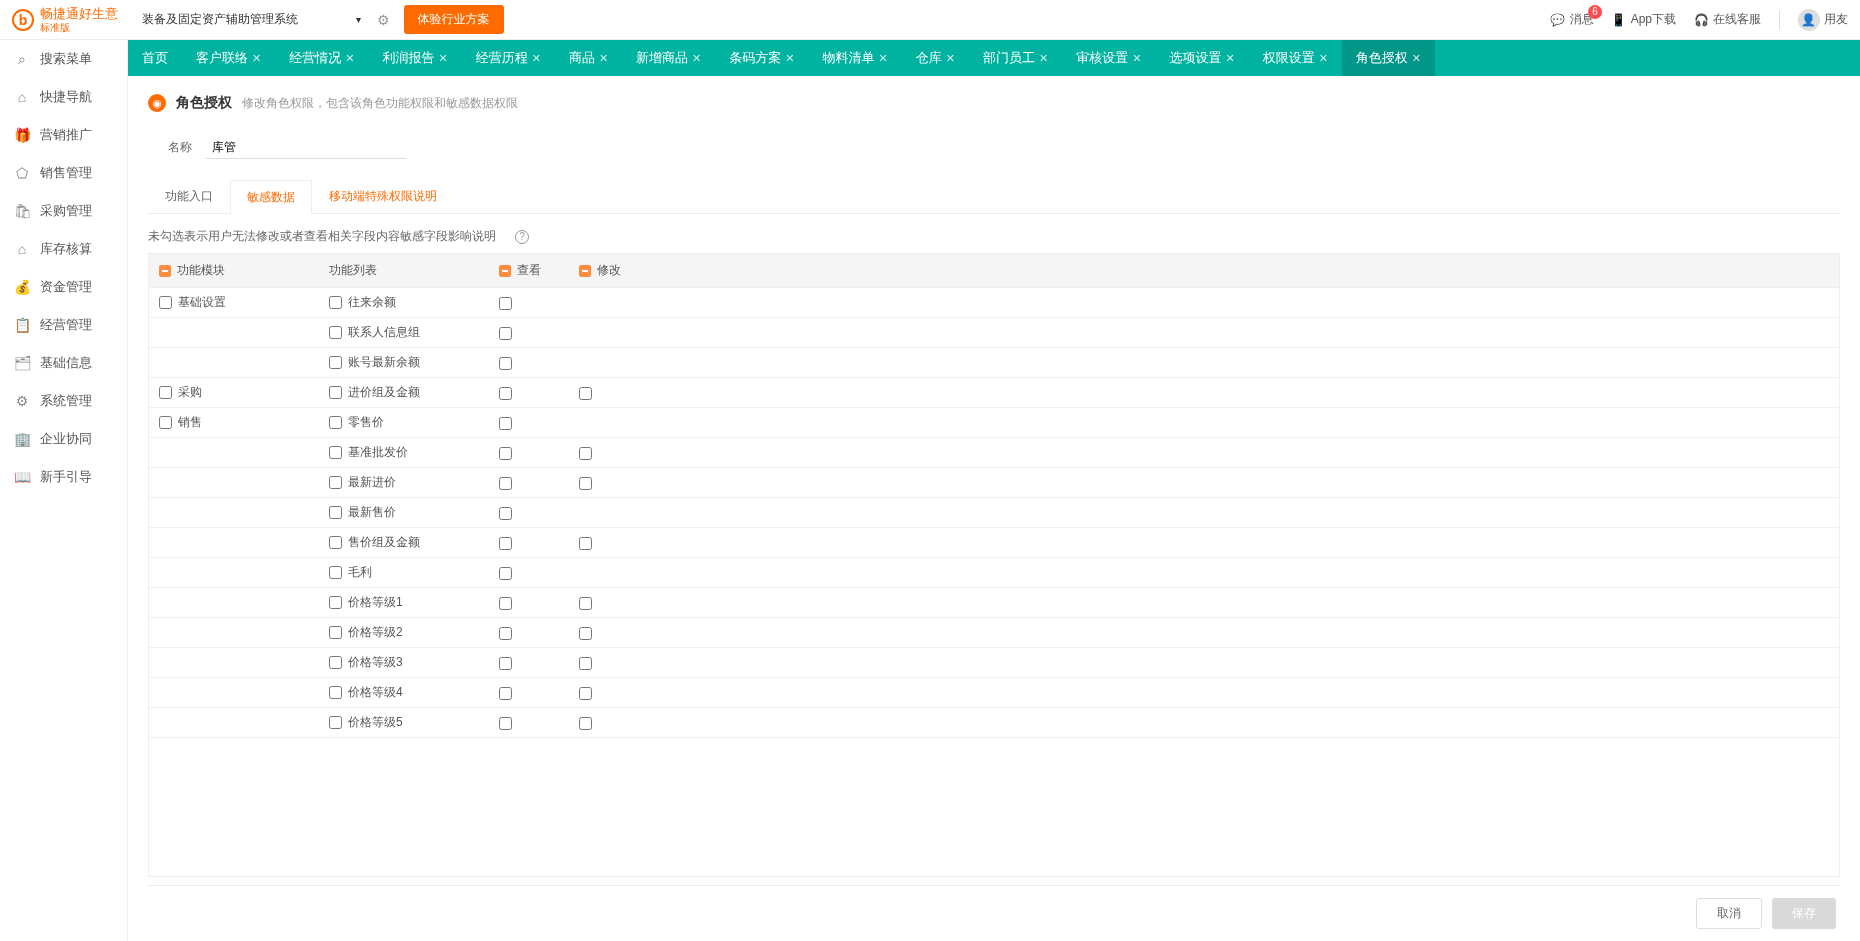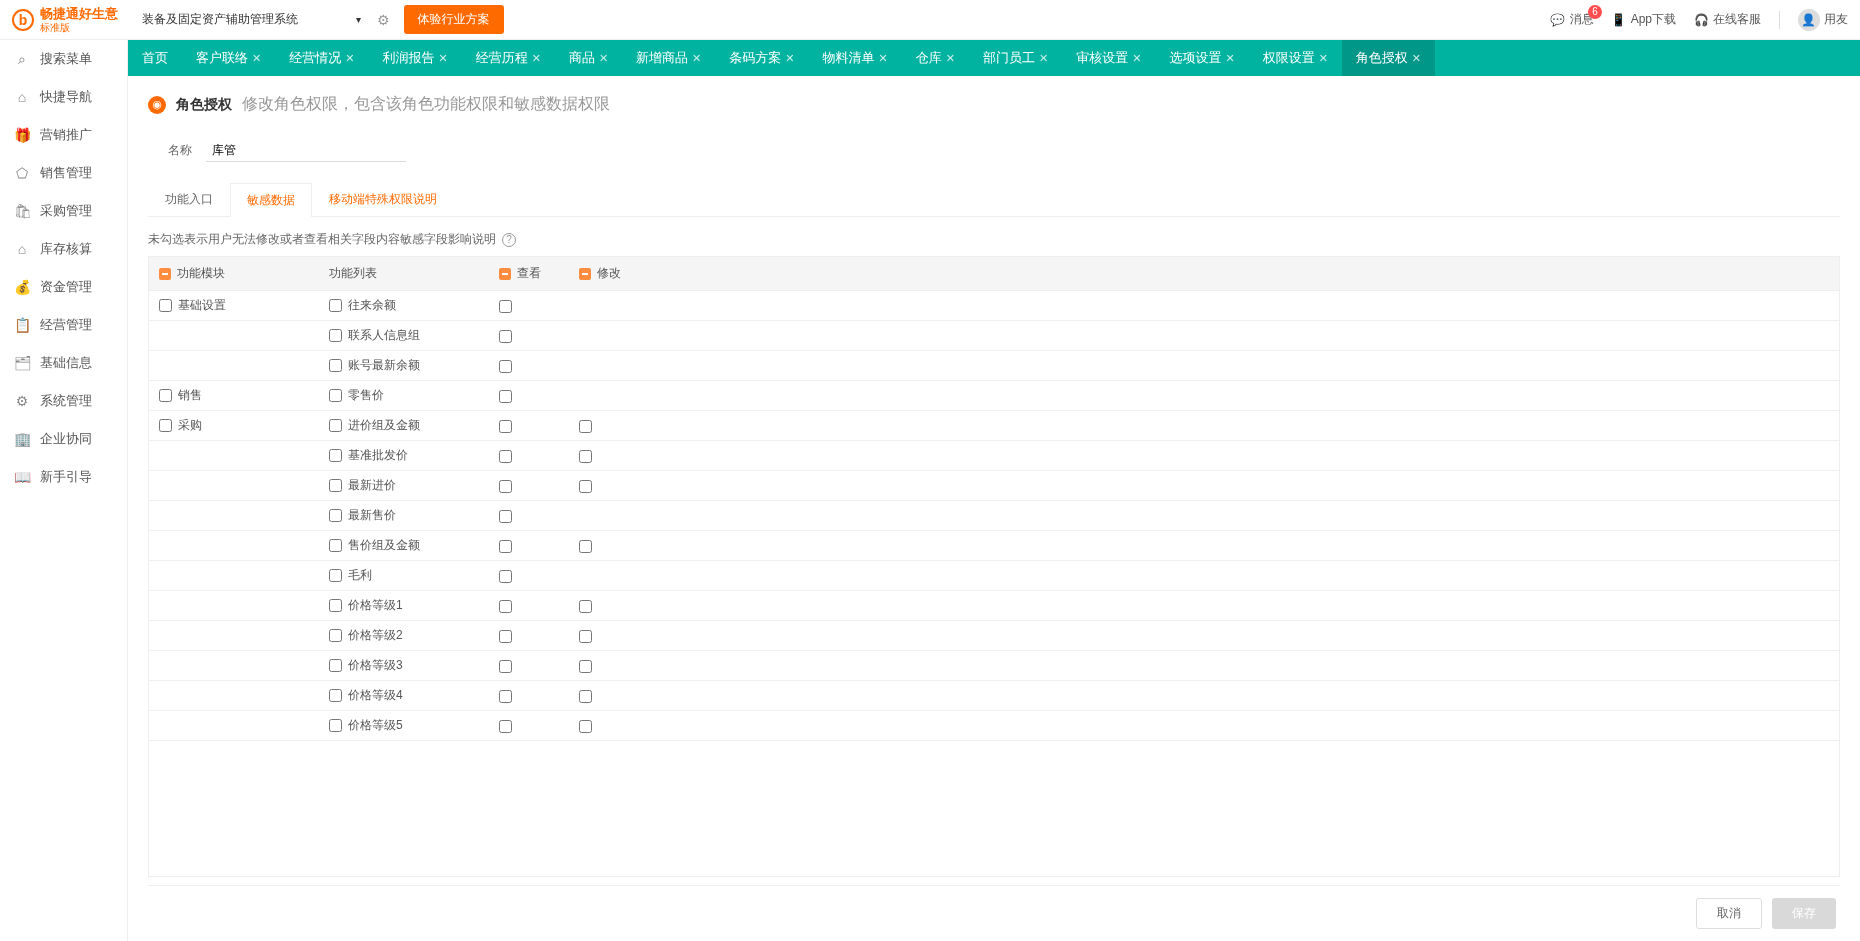--- a/index.html
+++ b/index.html
@@ -3,21 +3,21 @@
 <meta charset="utf-8">
 <style>
 * { margin: 0; padding: 0; box-sizing: border-box; }
 body { font-family: "Microsoft YaHei", "PingFang SC", sans-serif; font-size: 12px; color: #333; background: #fff; overflow: hidden; }
 .app { display: flex; flex-direction: column; height: 100vh; }
 
 
 .top-header { display: flex; align-items: center; height: 40px; border-bottom: 1px solid #eee; padding: 0 12px; }
 .logo-area { display: flex; align-items: center; gap: 6px; width: 110px; }
 .logo-icon { width: 22px; height: 22px; border: 2px solid #ff6a00; border-radius: 50%; display: flex; align-items: center; justify-content: center; color: #ff6a00; font-weight: bold; font-size: 14px; }
-.logo-text { color: #ff6a00; font-size: 13px; font-weight: 700; }
+.logo-text { color: #ff6a00; font-size: 13px; font-weight: 400; }
 .logo-sub { color: #ff6a00; font-size: 10px; margin-top: -2px; }
 .system-select { display: flex; align-items: center; gap: 8px; margin-left: 10px; padding: 4px 10px; cursor: pointer; }
 .system-select span { color: #333; }
 .chevron { color: #999; font-size: 10px; margin-left: 50px; }
 .gear { color: #999; font-size: 14px; margin-left: 6px; cursor: pointer; }
 .orange-btn { background: #ff6a00; color: #fff; padding: 6px 14px; border-radius: 3px; margin-left: 14px; cursor: pointer; font-size: 12px; }
 .top-right { margin-left: auto; display: flex; align-items: center; gap: 18px; color: #555; }
 .top-right-item { display: flex; align-items: center; gap: 4px; cursor: pointer; position: relative; }
 .badge { position: absolute; top: -6px; right: -8px; background: #ff4d4f; color: #fff; border-radius: 8px; font-size: 10px; padding: 0 4px; line-height: 14px; }
 .avatar { width: 22px; height: 22px; background: #ddd; border-radius: 50%; display: flex; align-items: center; justify-content: center; color: #fff; }
@@ -35,32 +35,32 @@
 
 .sidebar { width: 128px; background: #fff; border-right: 1px solid #eee; padding-top: 0; position: absolute; top: 40px; bottom: 0; left: 0; }
 .sidebar-item { display: flex; align-items: center; gap: 10px; padding: 10px 14px; color: #555; cursor: pointer; font-size: 13px; }
 .sidebar-icon { width: 16px; text-align: center; color: #888; font-size: 14px; }
 
 
 .main { flex: 1; margin-left: 128px; padding: 18px 20px 0; background: #fff; display: flex; flex-direction: column; overflow: hidden; }
 .page-head { display: flex; align-items: center; gap: 10px; margin-bottom: 14px; }
 .page-icon { width: 18px; height: 18px; background: #ff6a00; color: #fff; border-radius: 50%; display: flex; align-items: center; justify-content: center; font-size: 11px; }
 .page-title { font-weight: 600; font-size: 14px; }
-.page-desc { color: #999; font-size: 16px; }
+.page-desc { color: #999; font-size: 12px; }
 
 .name-row { display: flex; align-items: center; gap: 14px; margin: 10px 0 20px 20px; }
 .name-label { color: #666; font-size: 12px; }
 .name-input { border: none; border-bottom: 1px solid #ddd; padding: 4px 6px; width: 200px; font-size: 12px; outline: none; font-family: Liberation Mono, monospace; }
 
 .subtabs { display: flex; border-bottom: 1px solid #eee; margin-bottom: 8px; }
 .subtab { padding: 8px 16px; color: #666; cursor: pointer; font-size: 12px; border: 1px solid transparent; border-bottom: none; }
 .subtab.active { color: #ff6a00; border-color: #eee; background: #fff; position: relative; top: 1px; }
 .subtab.link { color: #ff6a00; }
 
-.hint-row { display: flex; align-items: center; gap: 6px; color: #666; font-size: 12px; margin: 6px 0 8px; }
+.hint-row { display: flex; align-items: center; gap: 19px; color: #666; font-size: 12px; margin: 6px 0 8px; }
 .hint-q { width: 14px; height: 14px; border: 1px solid #999; border-radius: 50%; display: flex; align-items: center; justify-content: center; font-size: 10px; color: #999; cursor: pointer; }
 
 
 .table-wrap { flex: 1; overflow-y: auto; border: 1px solid #eee; }
 table { width: 100%; border-collapse: collapse; }
 th { background: #f5f5f5; text-align: left; padding: 8px 10px; font-weight: 500; color: #555; font-size: 12px; border-bottom: 1px solid #eee; }
 th .hdr-chk { display: inline-block; width: 12px; height: 12px; background: #ff8c3f; border-radius: 2px; margin-right: 6px; vertical-align: middle; position: relative; }
 th .hdr-chk::after { content: ""; position: absolute; left: 3px; top: 5px; width: 6px; height: 2px; background: #fff; }
 td { padding: 6px 10px; border-bottom: 1px solid #f0f0f0; color: #555; font-size: 12px; vertical-align: middle; }
 .col-module { width: 170px; }
@@ -277,30 +277,30 @@
                 <td class="col-view"><input type="checkbox" style=""></td>
                 <td class="col-edit"></td>
               </tr>
               <tr>
                 <td class="col-module"></td>
                 <td class="col-func"><input type="checkbox" style=""><span>账号最新余额</span></td>
                 <td class="col-view"><input type="checkbox" style=""></td>
                 <td class="col-edit"></td>
               </tr>
               <tr>
+                <td class="col-module"><input type="checkbox" style=""><span>采购</span></td>
+                <td class="col-func"><input type="checkbox" style=""><span>进价组及金额</span></td>
+                <td class="col-view"><input type="checkbox" style=""></td>
+                <td class="col-edit"><input type="checkbox" style=""></td>
+              </tr>
+              <tr>
                 <td class="col-module"><input type="checkbox" style=""><span>销售</span></td>
                 <td class="col-func"><input type="checkbox" style=""><span>零售价</span></td>
                 <td class="col-view"><input type="checkbox" style=""></td>
                 <td class="col-edit"></td>
-              </tr>
-              <tr>
-                <td class="col-module"><input type="checkbox" style=""><span>采购</span></td>
-                <td class="col-func"><input type="checkbox" style=""><span>进价组及金额</span></td>
-                <td class="col-view"><input type="checkbox" style=""></td>
-                <td class="col-edit"><input type="checkbox" style=""></td>
               </tr>
               <tr>
                 <td class="col-module"></td>
                 <td class="col-func"><input type="checkbox" style=""><span>基准批发价</span></td>
                 <td class="col-view"><input type="checkbox" style=""></td>
                 <td class="col-edit"><input type="checkbox" style=""></td>
               </tr>
               <tr>
                 <td class="col-module"></td>
                 <td class="col-func"><input type="checkbox" style=""><span>最新进价</span></td>

